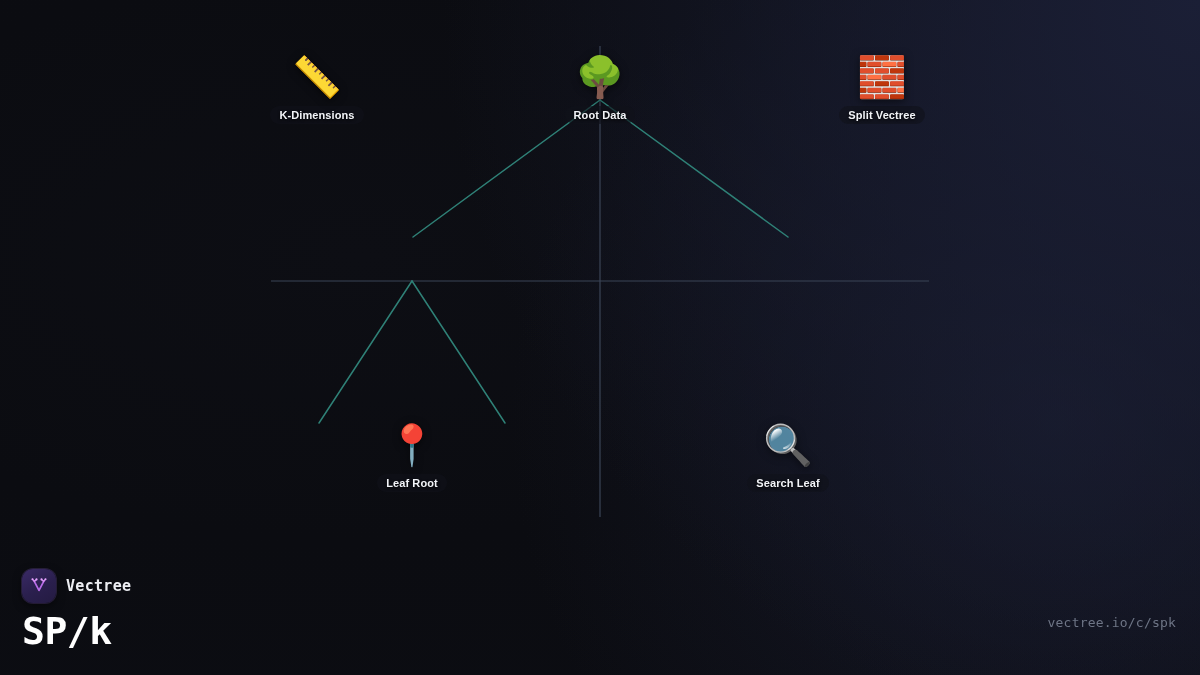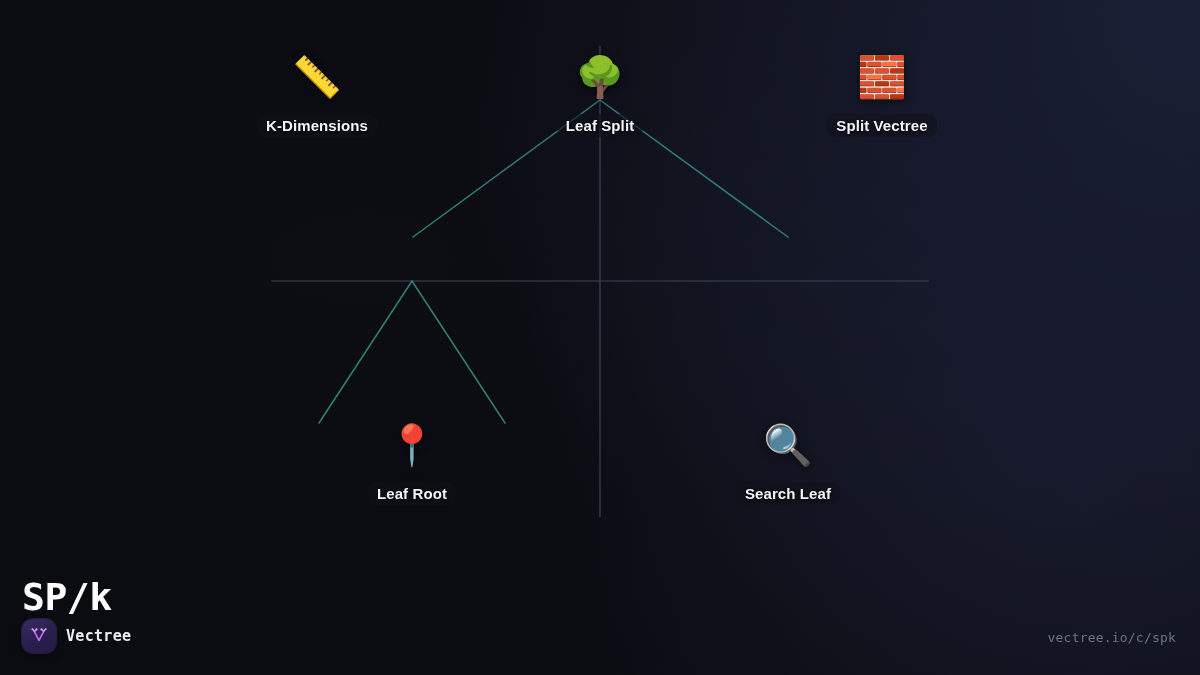--- a/index.html
+++ b/index.html
@@ -44,22 +44,22 @@
     font-size: 40px;
     line-height: 46px;
     height: 50px;
     display: flex;
     align-items: center;
     justify-content: center;
     filter: drop-shadow(0 2px 4px rgba(0,0,0,0.55));
     user-select: none;
   }
   .node-label {
-    margin-top: 12px;
-    font-size: 15px;
+    margin-top: 4px;
+    font-size: 11px;
     font-weight: bold;
     color: #f2f4f8;
     letter-spacing: 0.1px;
     white-space: nowrap;
     padding: 3px 9px;
     border-radius: 9px;
     background: rgba(16,18,26,0.62);
     text-shadow: 0 1px 3px rgba(0,0,0,0.9);
   }
 
@@ -97,21 +97,21 @@
     font-size: 38px;
     font-weight: bold;
     color: #ffffff;
     letter-spacing: -0.5px;
     line-height: 44px;
   }
 
   #url-badge {
     position: absolute;
     right: 24px;
-    bottom: 30px;
+    bottom: 45px;
     font-family: "DejaVu Sans Mono", monospace;
     font-size: 13px;
     color: #6e7586;
     letter-spacing: 0.2px;
   }
 </style>
 </head>
 <body>
 
 <div id="stage">
@@ -129,48 +129,48 @@
       </g>
   </svg>
 
   <div id="node-layer">
       <div class="node" style="left: 317px; top: 52px;">
         <div class="node-glyph">📏</div>
         <div class="node-label">K-Dimensions</div>
       </div>
       <div class="node" style="left: 600px; top: 52px;">
         <div class="node-glyph">🌳</div>
-        <div class="node-label">Leaf Split</div>
+        <div class="node-label">Root Data</div>
       </div>
       <div class="node" style="left: 882px; top: 52px;">
         <div class="node-glyph">🧱</div>
         <div class="node-label">Split Vectree</div>
       </div>
       <div class="node" style="left: 412px; top: 420px;">
         <div class="node-glyph">📍</div>
         <div class="node-label">Leaf Root</div>
       </div>
       <div class="node" style="left: 788px; top: 420px;">
         <div class="node-glyph">🔍</div>
         <div class="node-label">Search Leaf</div>
       </div>
     </div>
 
   <div id="brand">
-    <div id="brand-title">SP/k</div>
     <div id="brand-row">
       <div id="brand-logo">
         <svg width="20" height="20" viewBox="0 0 20 20" aria-hidden="true">
           <path d="M5.4 5.6 L10 14.4 L14.6 5.6" fill="none" stroke="#b86ce8" stroke-width="1.7" stroke-linecap="round" stroke-linejoin="round"></path>
           <path d="M5.4 5.6 L3.6 3.4 M5.4 5.6 L7.4 3.6" fill="none" stroke="#d98df5" stroke-width="1.4" stroke-linecap="round"></path>
           <path d="M14.6 5.6 L16.4 3.4 M14.6 5.6 L12.6 3.6" fill="none" stroke="#d98df5" stroke-width="1.4" stroke-linecap="round"></path>
           <circle cx="3.5" cy="3.2" r="1.05" fill="#e6a4ff"></circle>
           <circle cx="7.5" cy="3.4" r="1.05" fill="#e6a4ff"></circle>
           <circle cx="16.5" cy="3.2" r="1.05" fill="#e6a4ff"></circle>
           <circle cx="12.5" cy="3.4" r="1.05" fill="#e6a4ff"></circle>
         </svg>
       </div>
       <div id="brand-name">Vectree</div>
     </div>
+    <div id="brand-title">SP/k</div>
   </div>
 
   <div id="url-badge">vectree.io/c/spk</div>
 </div>
 
 </body></html>

